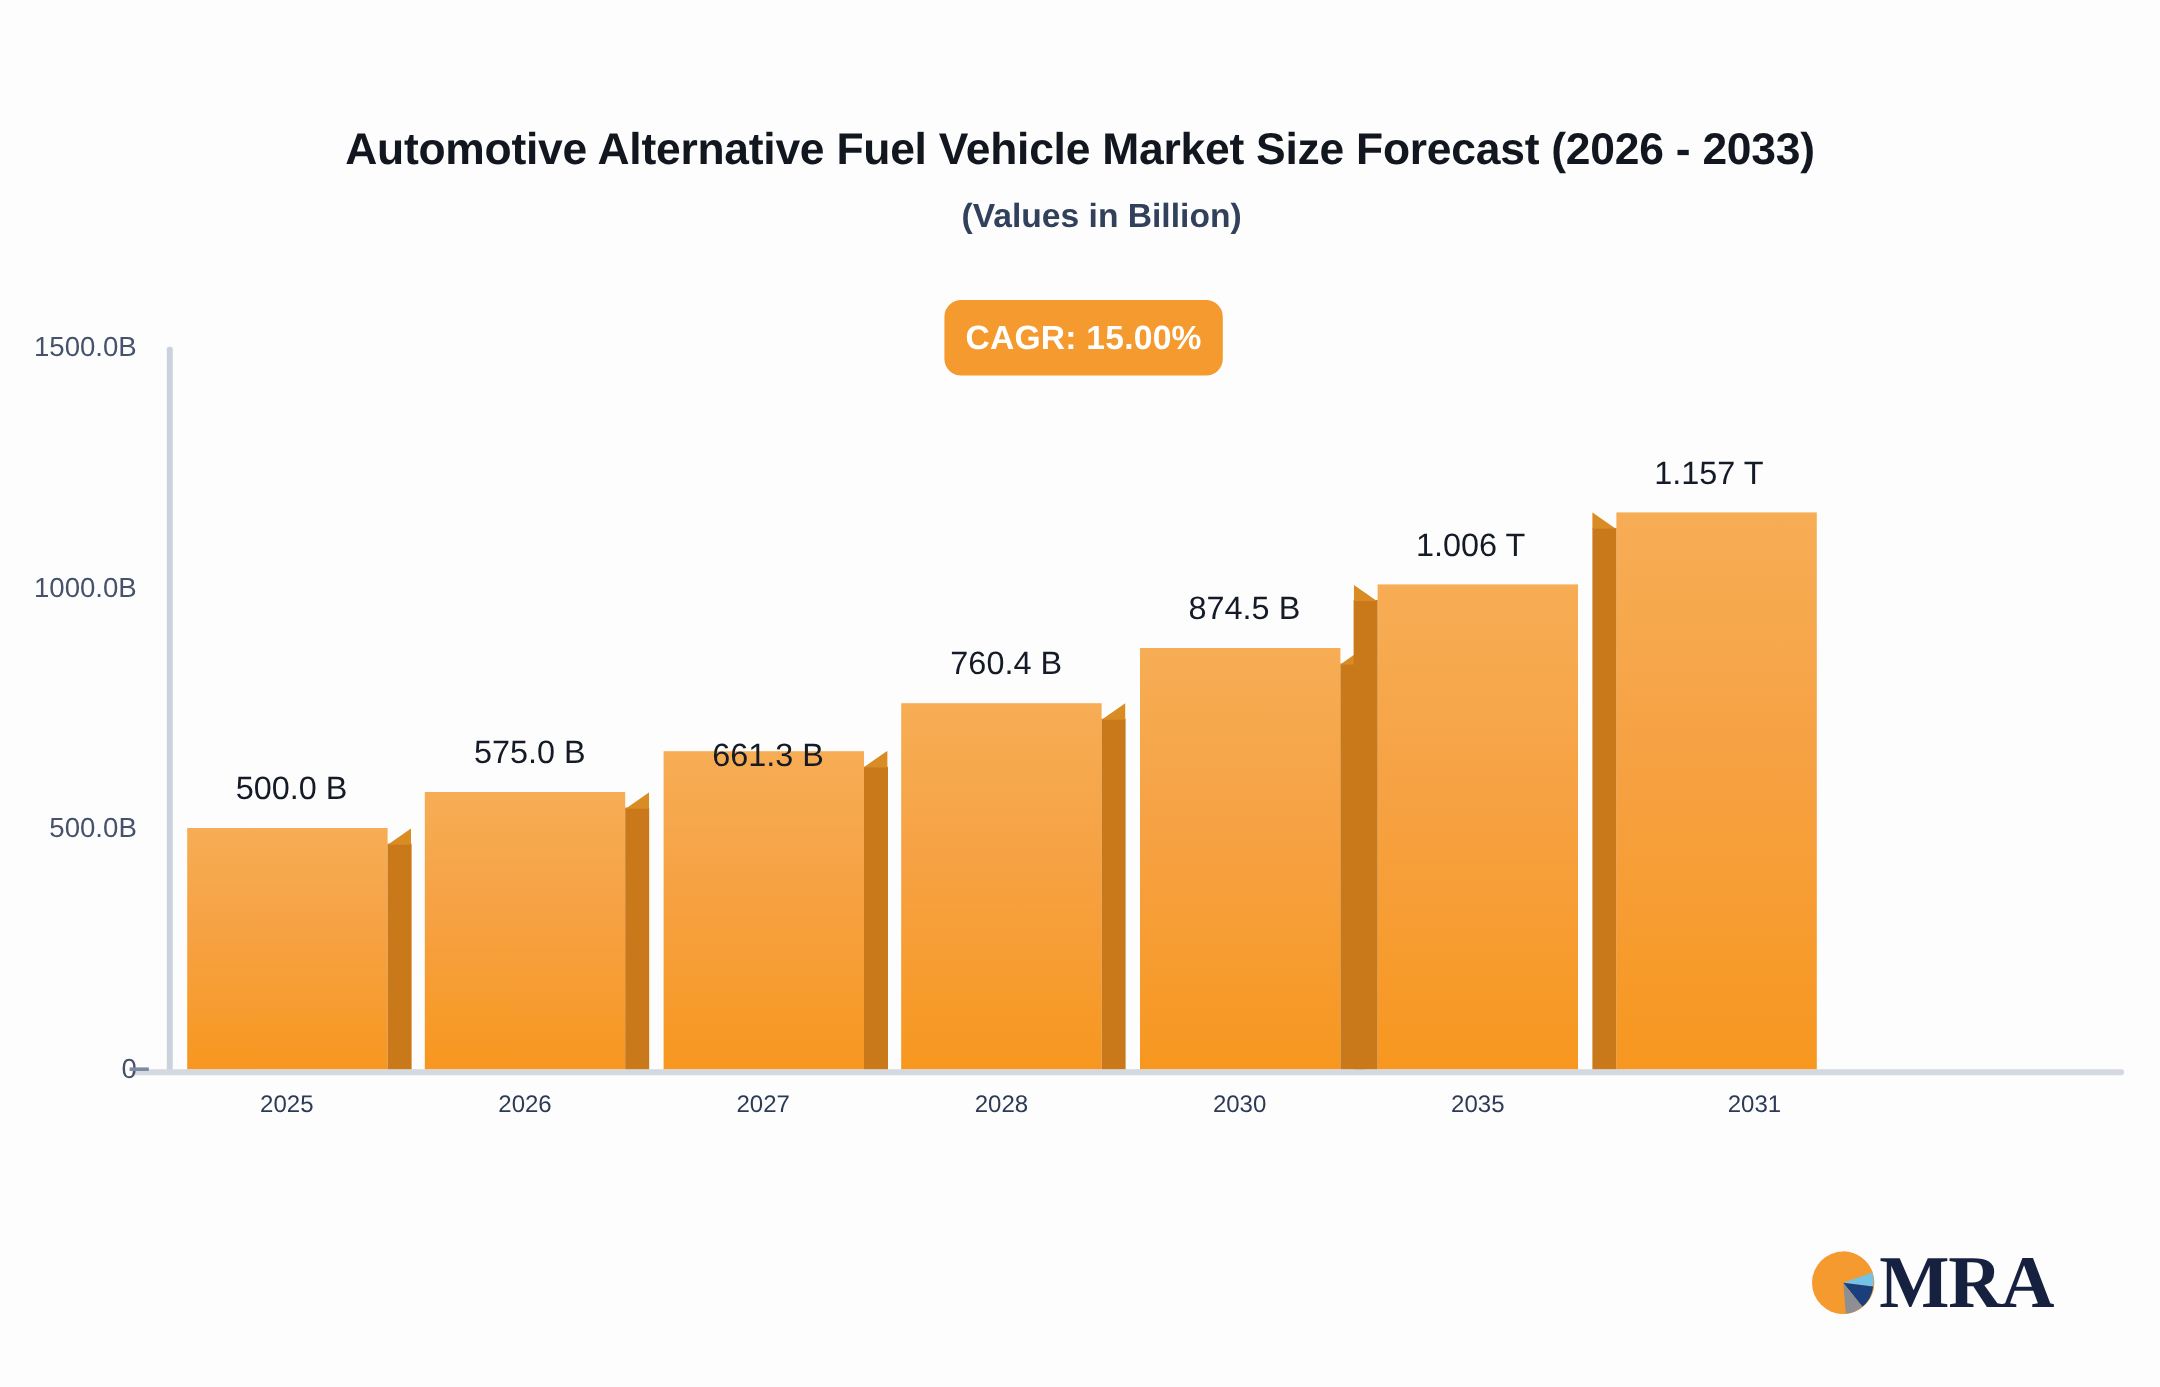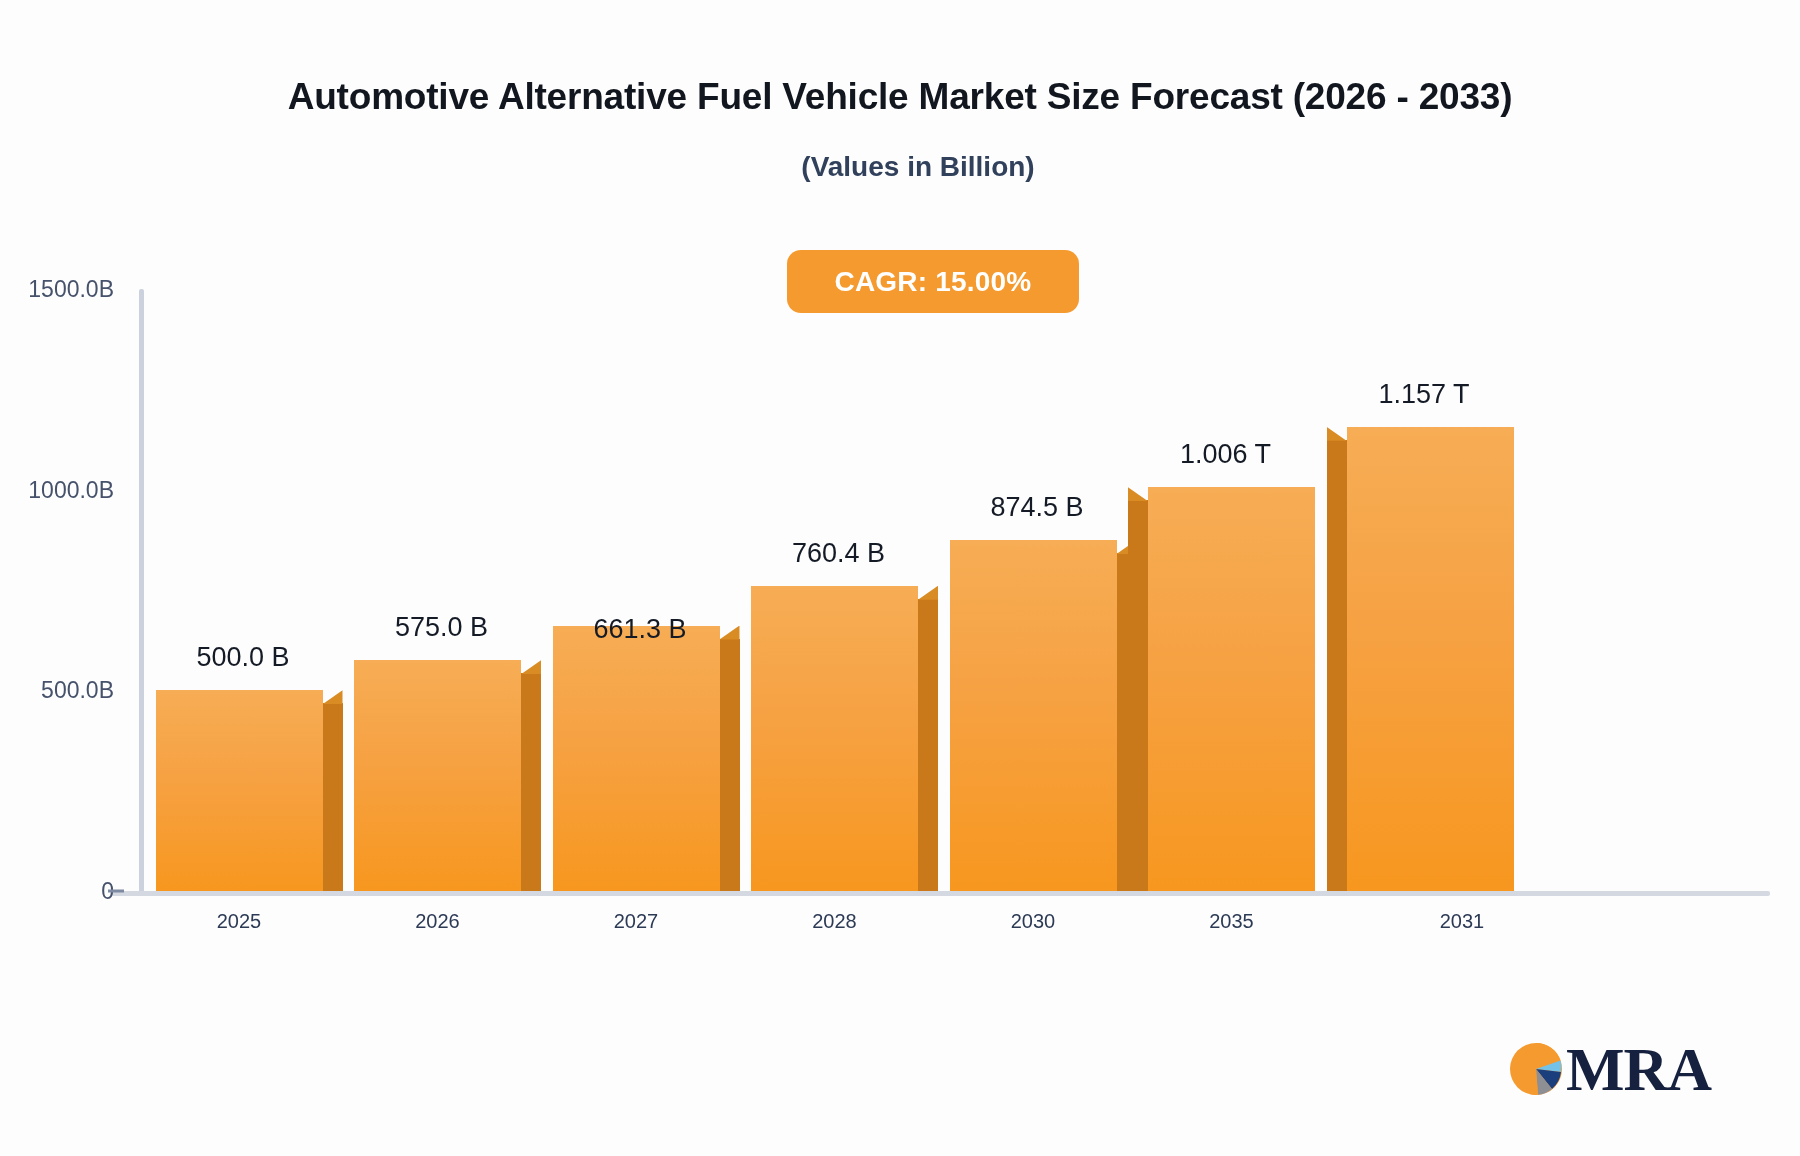--- a/index.html
+++ b/index.html
@@ -18,43 +18,43 @@
   
   #header {
     position: absolute;
     top: 0;
     left: 0;
     width: 1800px;
     text-align: center;
   }
   #chart-title {
     margin: 0;
-    padding-top: 77px;
+    padding-top: 105px;
     font-size: 37px;
     font-weight: bold;
     color: #11161f;
     letter-spacing: -0.2px;
     line-height: 1.1;
   }
   #chart-subtitle {
-    margin: 15px;
+    margin: 0;
     padding-top: 19px;
     font-size: 28px;
     font-weight: bold;
     color: #31415c;
     line-height: 1.1;
     padding-left: 36px;
   }
 
   
   #cagr-badge {
     position: absolute;
     top: 250px;
     left: 787px;
-    width: 292px;
+    width: 232px;
     height: 63px;
     border-radius: 14px;
     background: #f59a2e;
     display: flex;
     align-items: center;
     justify-content: center;
     box-sizing: border-box;
   }
   #cagr-badge-label {
     color: #ffffff;

